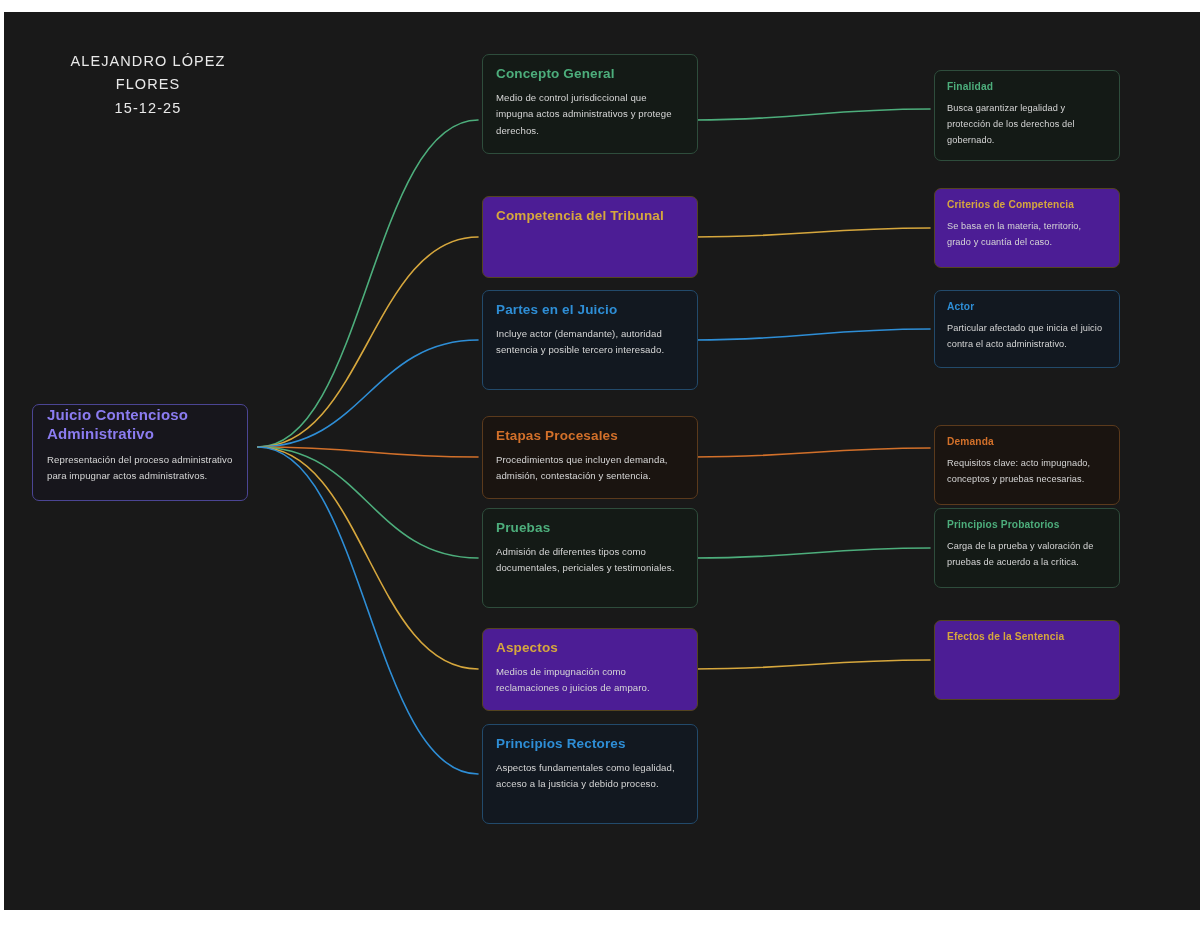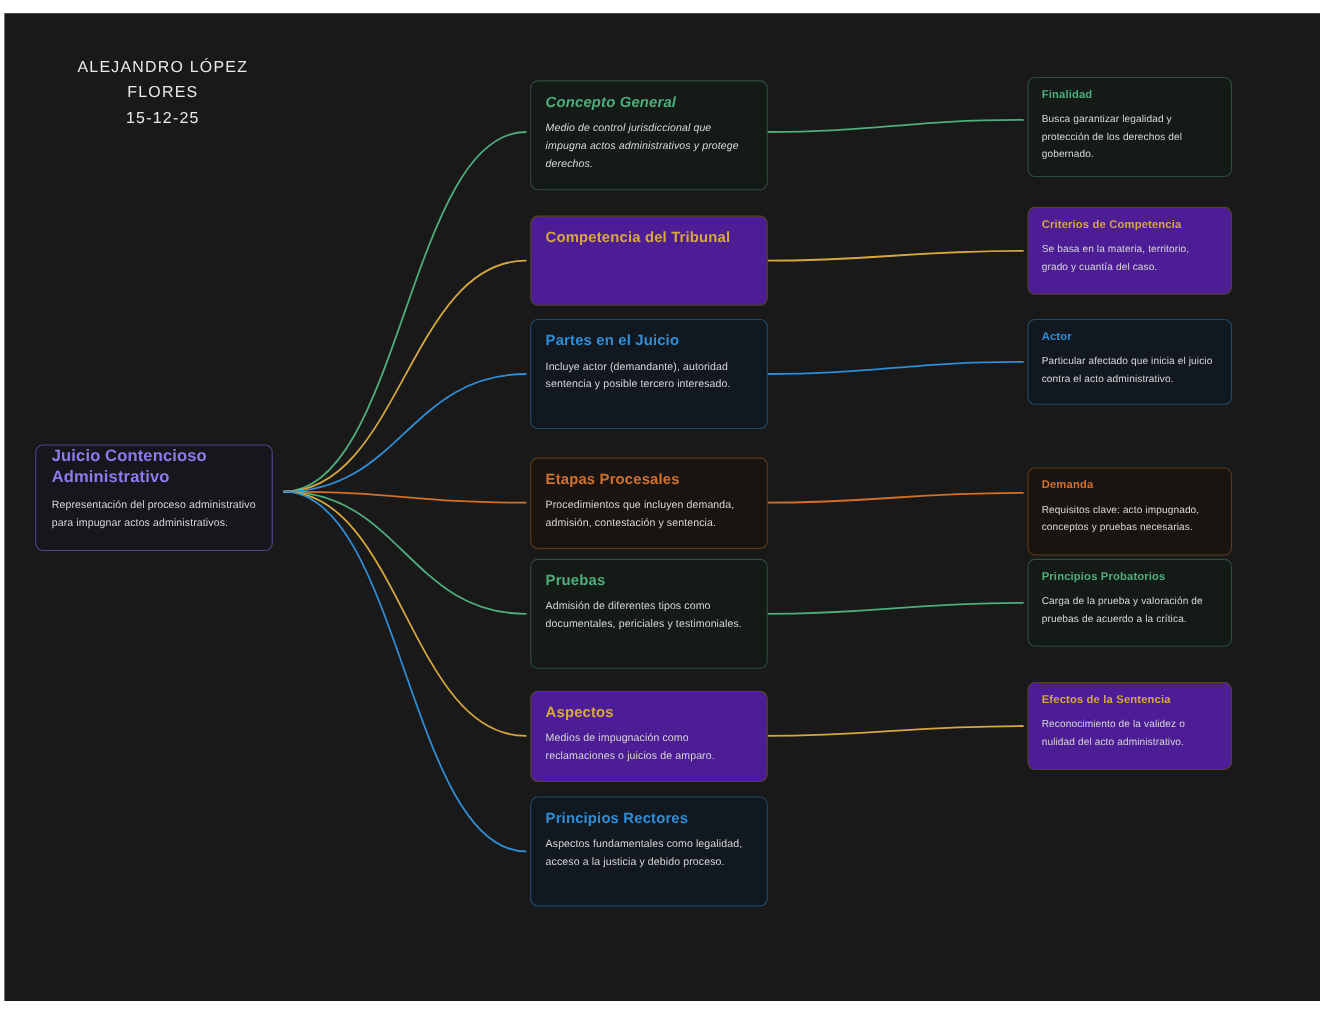--- a/index.html
+++ b/index.html
@@ -131,21 +131,21 @@
         <path d="M 254 435 C 359.6 435, 368.4 762, 474 762" stroke="#2e8ed6"></path>
       </g>
   </svg>
 
   <div class="node" id="root-node">
     <p class="title">Juicio Contencioso Administrativo</p>
     <p class="desc">Representación del proceso administrativo para impugnar actos administrativos.</p>
   </div>
 
   <div id="node-layer">
-      <div class="node branch acc-green" style="top: 61px; min-height: 100px; font-style: italic;">
+      <div class="node branch acc-green" style="top: 42px; min-height: 100px;">
         <p class="title">Concepto General</p>
         <p class="desc">Medio de control jurisdiccional que impugna actos administrativos y protege derechos.</p>
       </div>
       <div class="node leaf acc-green" style="top: 58px; min-height: 78px;">
         <p class="title">Finalidad</p>
         <p class="desc">Busca garantizar legalidad y protección de los derechos del gobernado.</p>
       </div>
       <div class="node branch acc-amber" style="top: 184px; min-height: 82px;">
         <p class="title">Competencia del Tribunal</p>
       </div>
@@ -176,21 +176,20 @@
       <div class="node leaf acc-green" style="top: 496px; min-height: 80px;">
         <p class="title">Principios Probatorios</p>
         <p class="desc">Carga de la prueba y valoración de pruebas de acuerdo a la crítica.</p>
       </div>
       <div class="node branch acc-amber" style="top: 616px; min-height: 82px;">
         <p class="title">Aspectos</p>
         <p class="desc">Medios de impugnación como reclamaciones o juicios de amparo.</p>
       </div>
       <div class="node leaf acc-amber" style="top: 608px; min-height: 80px;">
         <p class="title">Efectos de la Sentencia</p>
-        <p class="desc">Reconocimiento de la validez o nulidad del acto administrativo.</p>
       </div>
       <div class="node branch acc-blue" style="top: 712px; min-height: 100px;">
         <p class="title">Principios Rectores</p>
         <p class="desc">Aspectos fundamentales como legalidad, acceso a la justicia y debido proceso.</p>
       </div>
     </div>
 
 </div>
 
 </body></html>

